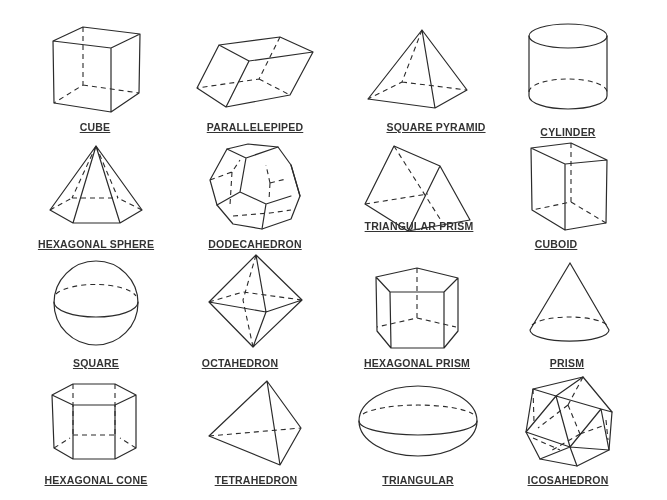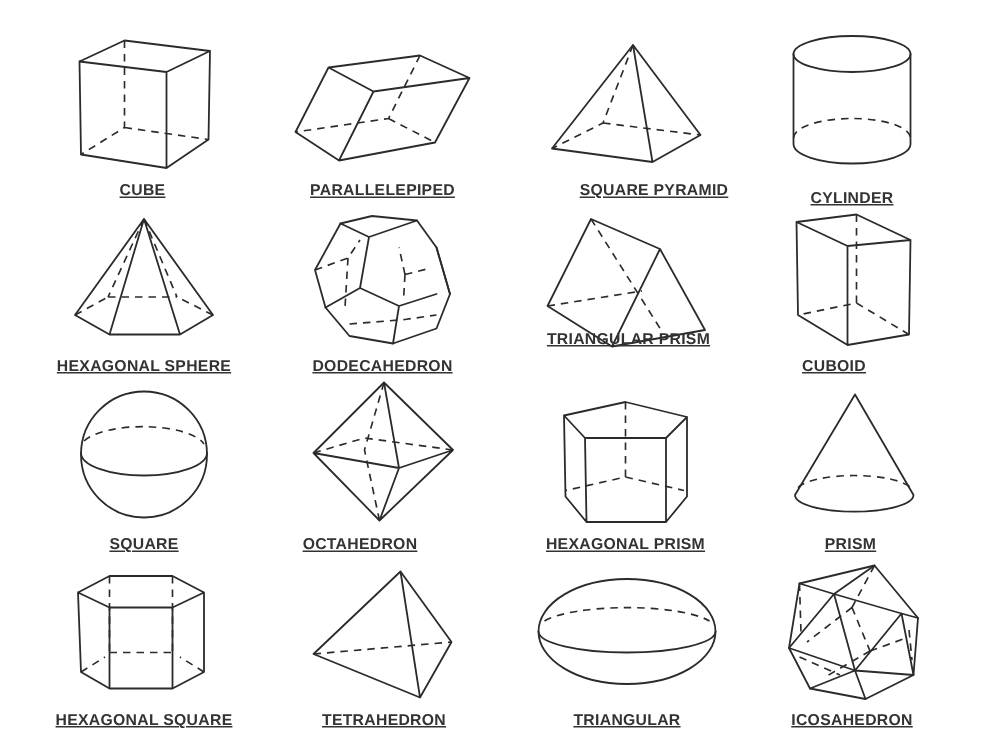--- a/index.html
+++ b/index.html
@@ -105,16 +105,16 @@
 <div class="label" style="left:436px;top:121px">SQUARE PYRAMID</div>
 <div class="label" style="left:568px;top:126px">CYLINDER</div>
 <div class="label" style="left:96px;top:238px">HEXAGONAL SPHERE</div>
 <div class="label" style="left:255px;top:238px">DODECAHEDRON</div>
 <div class="label" style="left:419px;top:220px">TRIANGULAR PRISM</div>
 <div class="label" style="left:556px;top:238px">CUBOID</div>
 <div class="label" style="left:96px;top:357px">SQUARE</div>
 <div class="label" style="left:240px;top:357px">OCTAHEDRON</div>
 <div class="label" style="left:417px;top:357px">HEXAGONAL PRISM</div>
 <div class="label" style="left:567px;top:357px">PRISM</div>
-<div class="label" style="left:96px;top:474px">HEXAGONAL SQUARE</div>
+<div class="label" style="left:96px;top:474px">HEXAGONAL CONE</div>
 <div class="label" style="left:256px;top:474px">TETRAHEDRON</div>
 <div class="label" style="left:418px;top:474px">TRIANGULAR</div>
 <div class="label" style="left:568px;top:474px">ICOSAHEDRON</div>
 
 </body></html>

